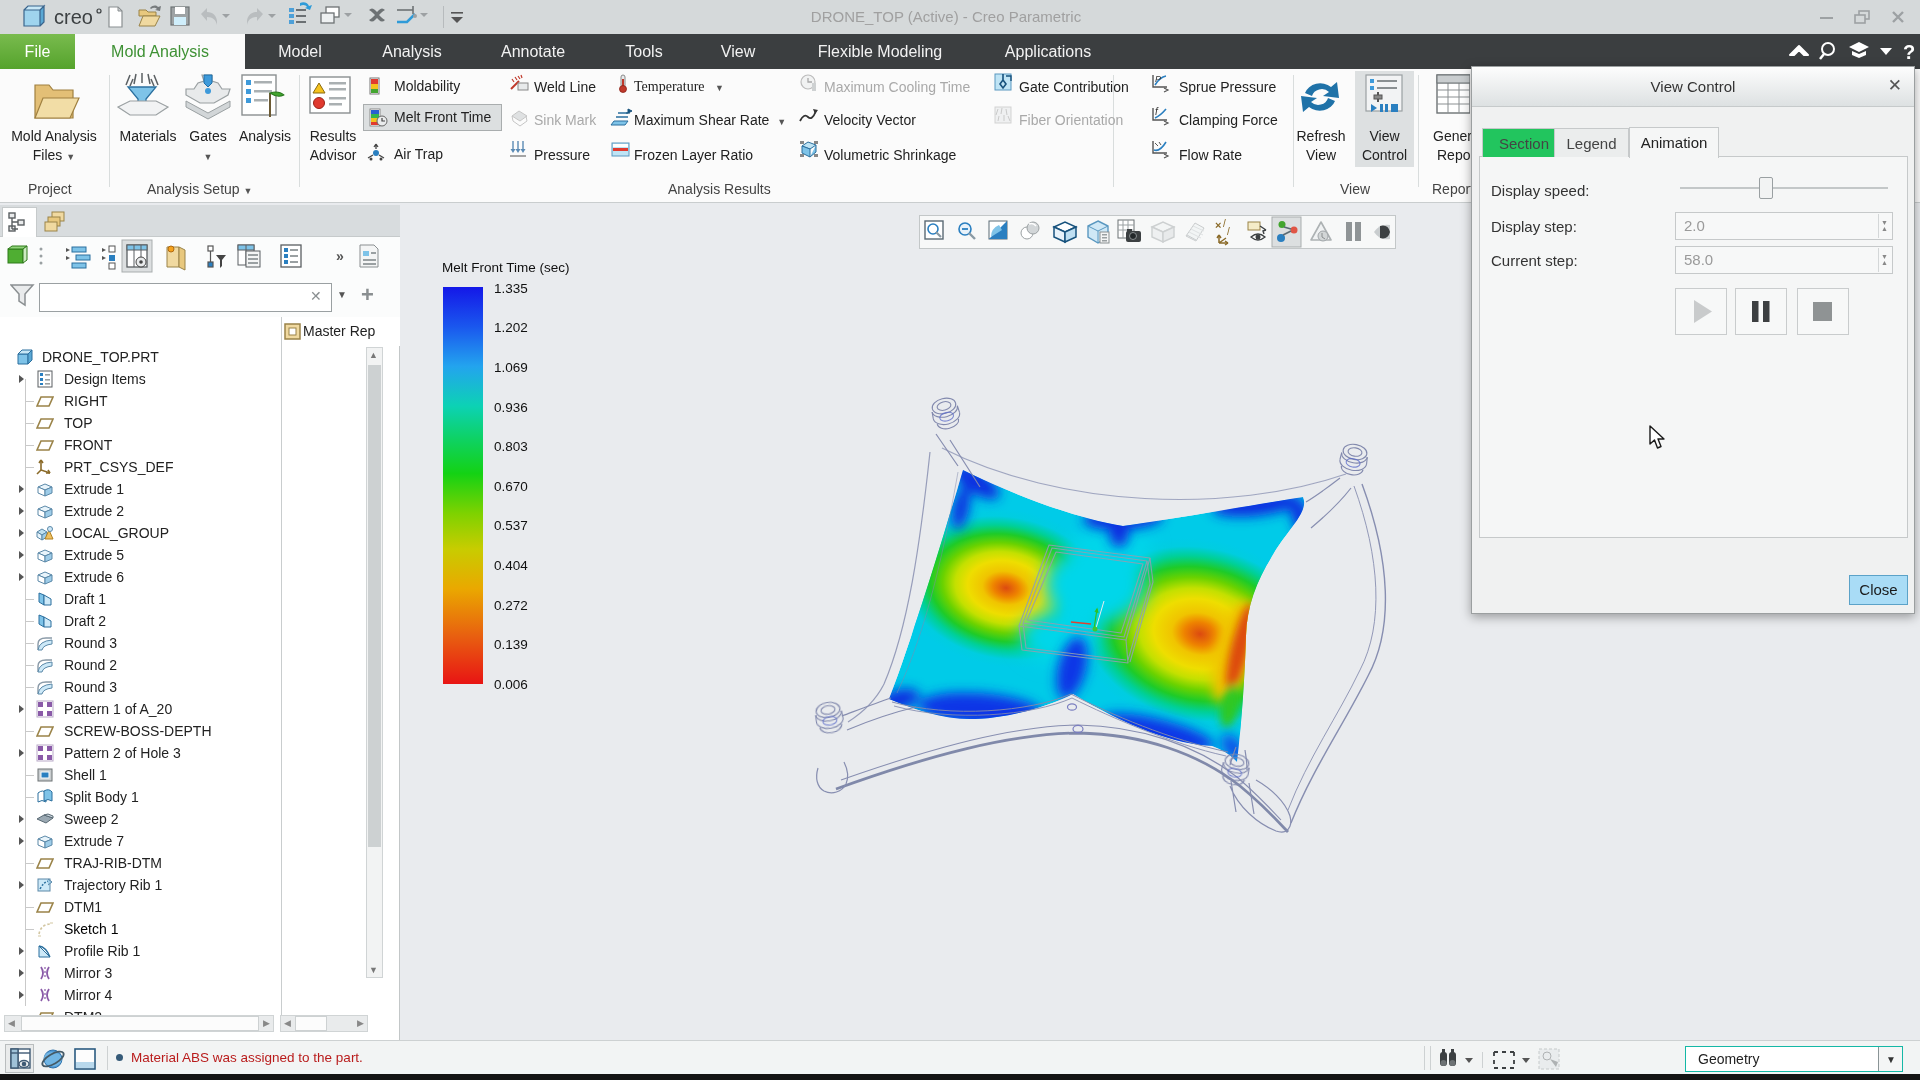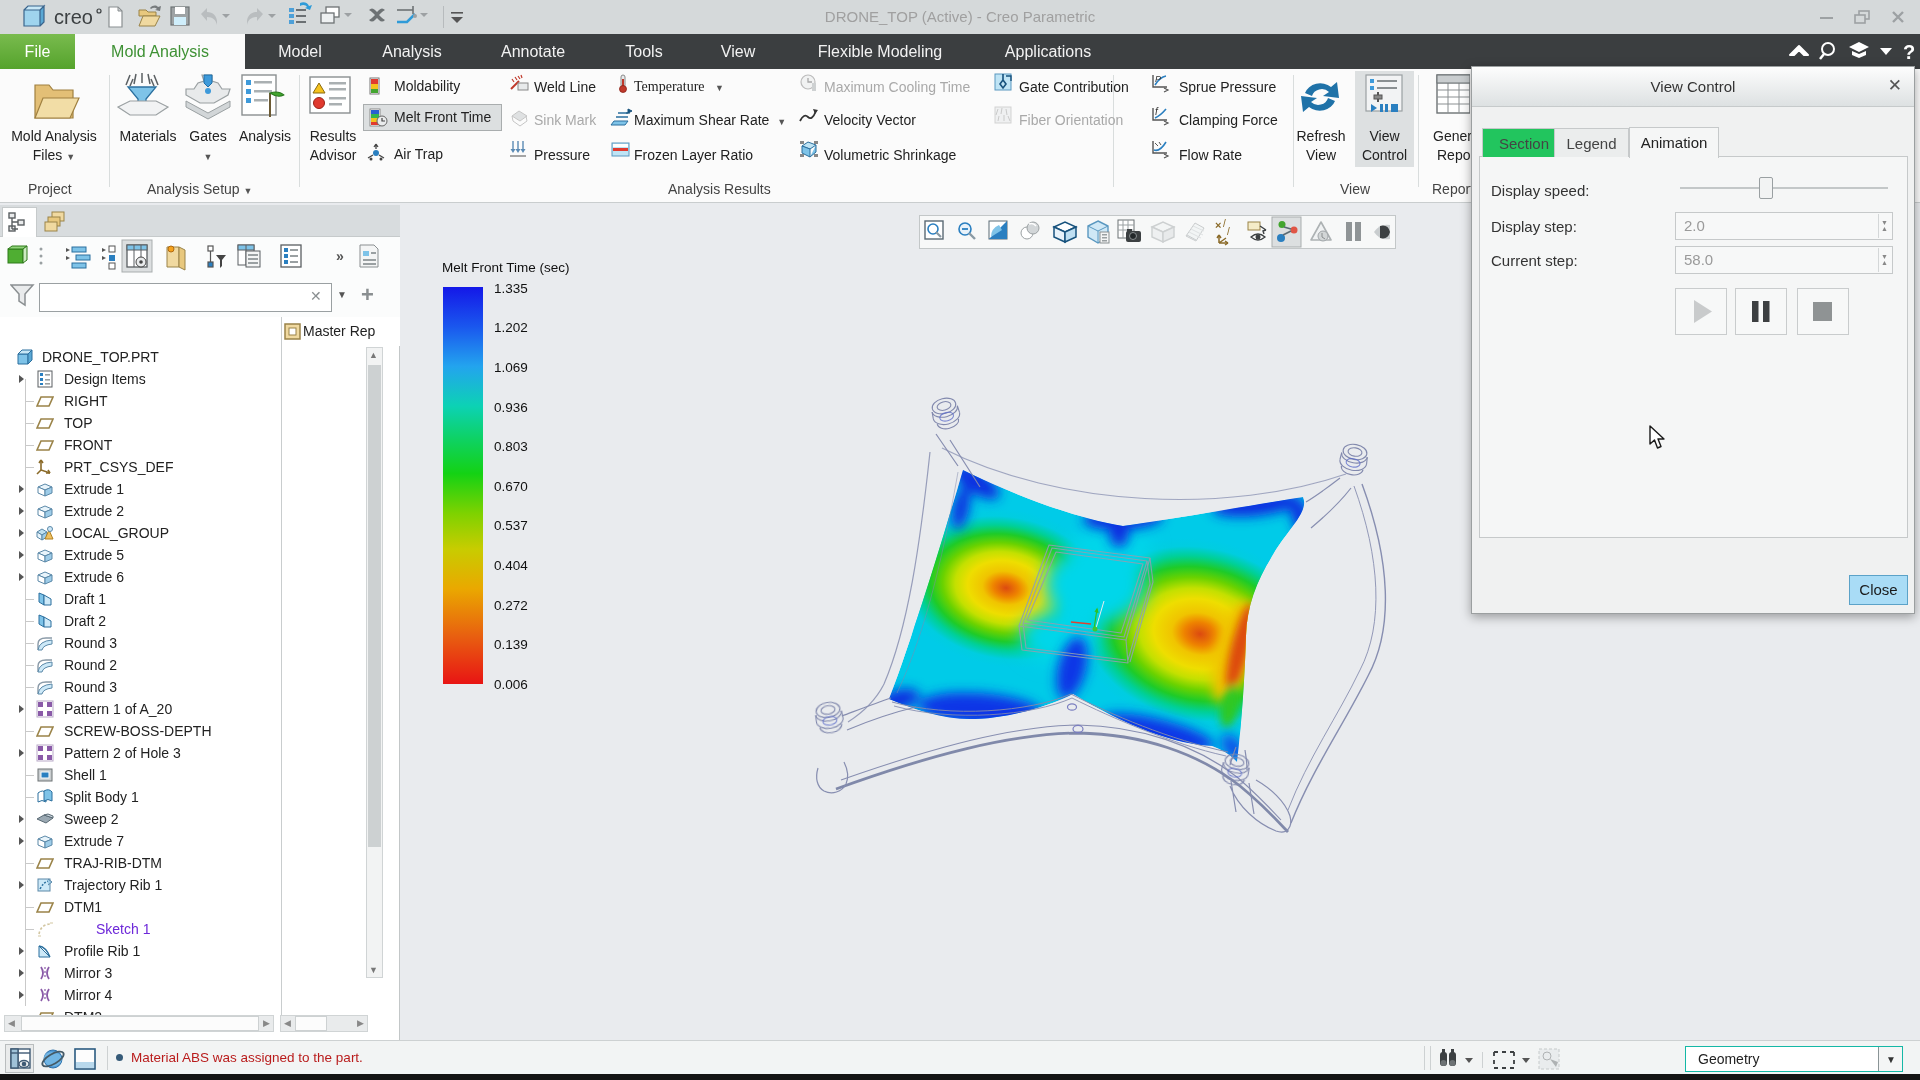--- a/index.html
+++ b/index.html
@@ -1,21 +1,21 @@
 <!DOCTYPE html>
 <html><head>
 <meta charset="utf-8">
 <style>
   * { margin:0; padding:0; box-sizing:border-box; }
   html,body { width:1920px; height:1080px; overflow:hidden; }
   body { font-family:"Liberation Sans", sans-serif; position:relative; background:#e9ebee; }
   .abs { position:absolute; }
   
   #titlebar { left:0; top:0; width:1920px; height:34px; background:#d5d9da; }
-  #titletext { left:16px; top:8px; width:1888px; text-align:center; color:#a0a0a0; font-size:15px; }
+  #titletext { left:2px; top:8px; width:1888px; text-align:center; color:#a0a0a0; font-size:15px; }
   
   #tabrow { left:0; top:34px; width:1920px; height:35px; background:#3b3e40; }
   .tab { position:absolute; top:0; height:35px; line-height:35px; color:#f2f2f2; font-size:16px; text-align:center; }
   #tab-file { left:0; width:75px; background:linear-gradient(#79bb4e,#55a32c); color:#fff; }
   #tab-active { left:75px; width:170px; background:#fbfbfb; color:#3e9134; }
   
   #ribbon { left:0; top:69px; width:1920px; height:134px; background:#fbfbfb; border-bottom:1px solid #c9cdce; }
   .grplabel { position:absolute; top:112px; font-size:14px; color:#444; white-space:nowrap; }
   .gsep { position:absolute; top:6px; height:112px; width:1px; background:#d9dddd; }
   .biglabel { position:absolute; font-size:14px; color:#222; text-align:center; line-height:19px; white-space:nowrap;}
@@ -822,21 +822,21 @@
         <span class="tlabel" style="left:64px;color:#222;">DTM1</span>
       </div>
       <div class="trow" style="top:572px;width:366px;">
         <div style="position:absolute;left:25px;top:11px;width:9px;height:1px;background:#c9c9c9;"></div>
         <svg class="ticon" style="left:36px;" width="18" height="18" viewBox="0 0 18 18">
           <g opacity="0.8">
             <path d="M3,14 q2,-10 12,-10" fill="none" stroke="#c8b88a" stroke-width="1.6" stroke-dasharray="2.5,2"></path>
             <path d="M2,16 h3 M14,3 h3" stroke="#c8b88a"></path>
           </g>
         </svg>
-        <span class="tlabel" style="left:64px;color:#6d28d9;margin-left:32px;">Sketch 1</span>
+        <span class="tlabel" style="left:64px;color:#000000;">Sketch 1</span>
       </div>
       <div class="trow" style="top:594px;width:366px;">
         <div class="tarrow" style="left:19px;"></div>
         <svg class="ticon" style="left:36px;" width="18" height="18" viewBox="0 0 18 18">
           <g>
             <path d="M3,15 v-11 l11,11 z" fill="#cde9f8" stroke="#2a6f9e"></path>
             <path d="M3,4 q7,1 11,11" fill="none" stroke="#2a6f9e" stroke-width="1.3"></path>
           </g>
         </svg>
         <span class="tlabel" style="left:64px;color:#222;">Profile Rib 1</span>

